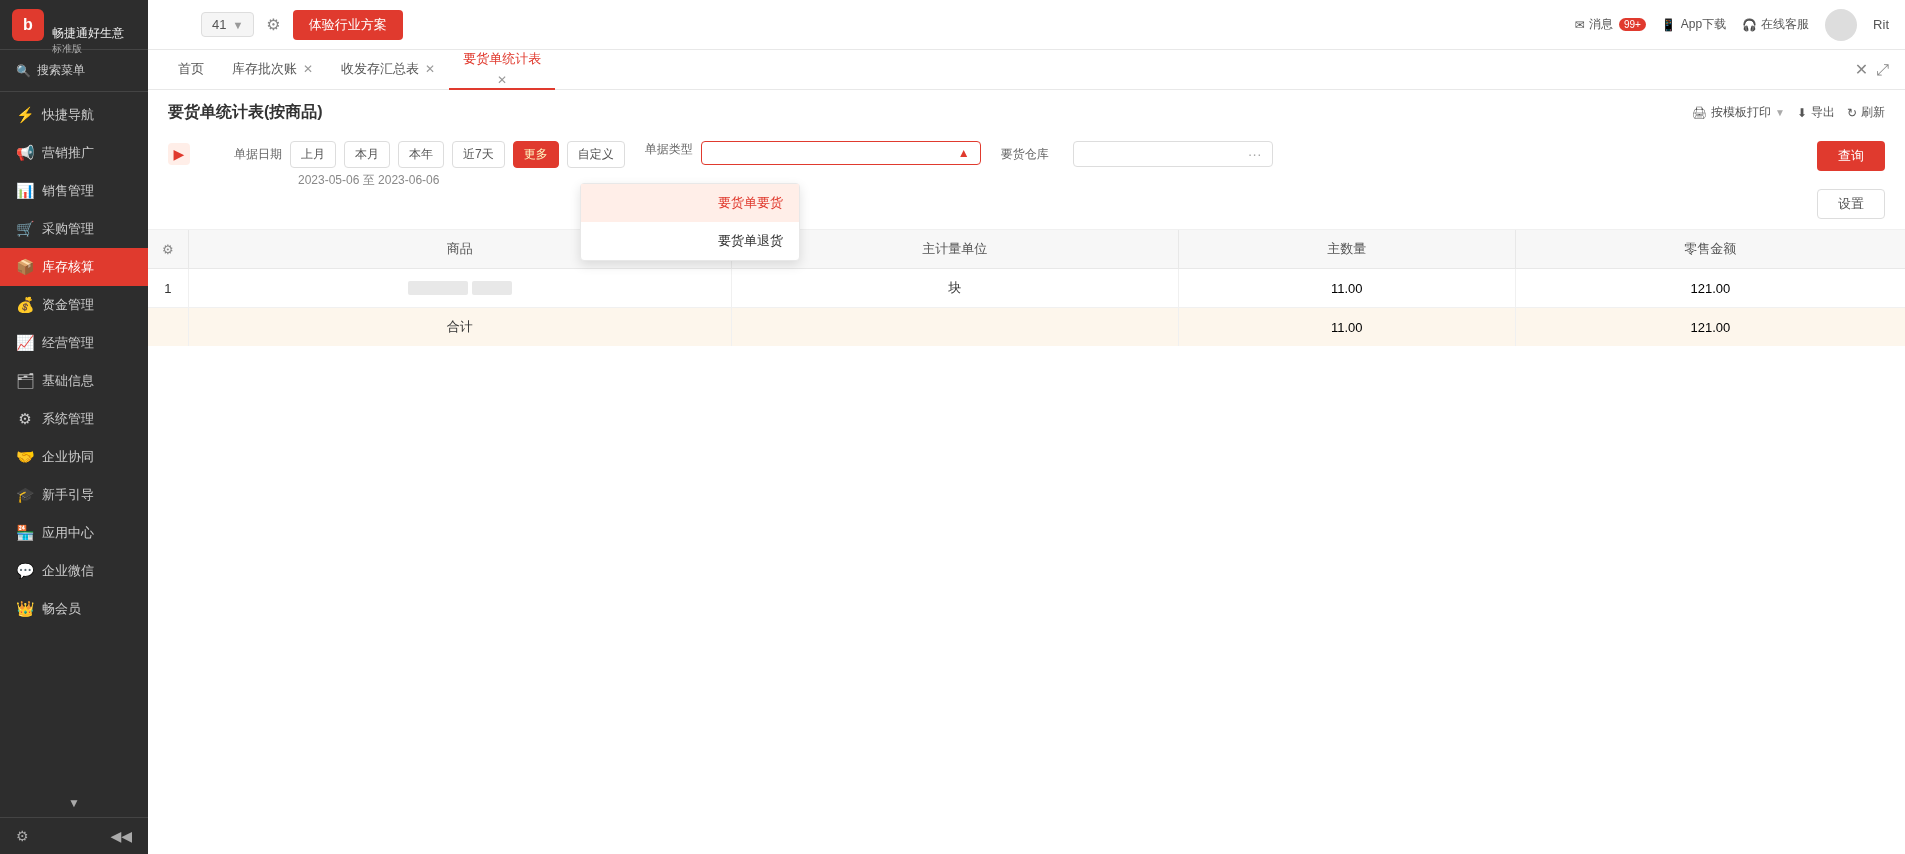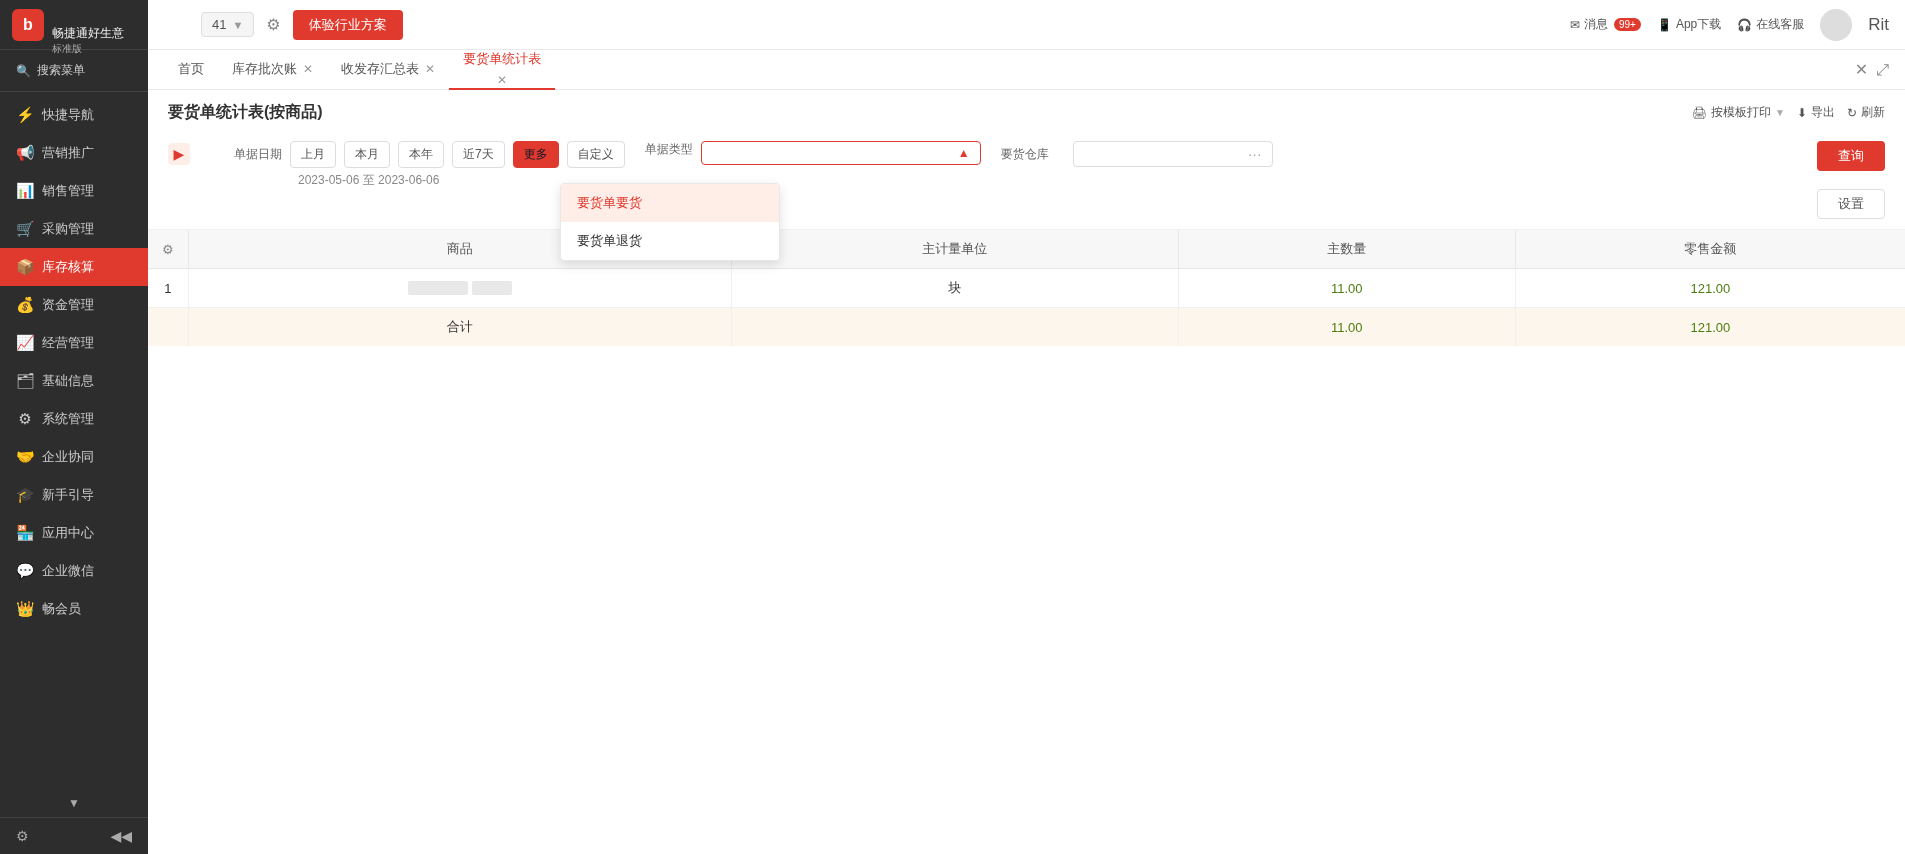--- a/index.html
+++ b/index.html
@@ -291,21 +291,21 @@
       padding: 4px 10px;
       border: 1px solid #ddd;
       background: white;
       border-radius: 4px;
       cursor: pointer;
       font-size: 12px;
       color: #555;
     }
     .date-btn.more {
       background: #e03a2e;
-      color: #0f172a;
+      color: #fef9c3;
       border-color: #e03a2e;
       font-family: Liberation Serif, serif;
     }
     .date-range-text {
       font-size: 12px;
       color: #888;
     }
     .filter-type-group {
       display: flex;
       align-items: flex-start;
@@ -366,27 +366,28 @@
       padding: 5px 20px;
       border-radius: 4px;
       cursor: pointer;
       font-size: 13px;
     }
 
     
     .dropdown-overlay {
       position: absolute;
       top: 52px;
-      left: 412px;
+      left: 432px;
       background: white;
       border: 1px solid #e8e8e8;
       border-radius: 4px;
       box-shadow: 0 4px 12px rgba(0,0,0,0.12);
       z-index: 1000;
       min-width: 220px;
+      text-align: right;
     }
     .dropdown-item {
       padding: 10px 16px;
       cursor: pointer;
       font-size: 13px;
       color: #333;
     }
     .dropdown-item.selected { background: #ffeee8; color: #e03a2e; }
 
     
@@ -452,21 +453,21 @@
       background: #fdf6ec;
       border-top: 1px solid #e8e8e8;
     }
     .table-footer td {
       font-weight: 500;
       border-bottom: none;
     }
 
     .number-cell { text-align: center; }
     .amount-cell { 
-      color: #4d7c0f;
+      color: #000000;
       text-align: center;
     }
   </style>
 </head>
 <body>
 
 <div class="sidebar">
   <div class="sidebar-header">
     <div class="sidebar-logo">
       <span>b</span>
@@ -570,21 +571,21 @@
       </div>
       <div class="topbar-action">
         <span>📱</span>
         <span>App下载</span>
       </div>
       <div class="topbar-action">
         <span>🎧</span>
         <span>在线客服</span>
       </div>
       <div class="avatar"></div>
-      <span style="font-size:17px;color:#555;text-align:right;">Rit</span>
+      <span style="font-size:13px;color:#555;text-align:right;">Rit</span>
     </div>
   </div>
 
   <div class="tabs-bar">
     <div class="tab">
       <span>首页</span>
     </div>
     <div class="tab">
       <span>库存批次账</span>
       <span class="tab-close">✕</span>

